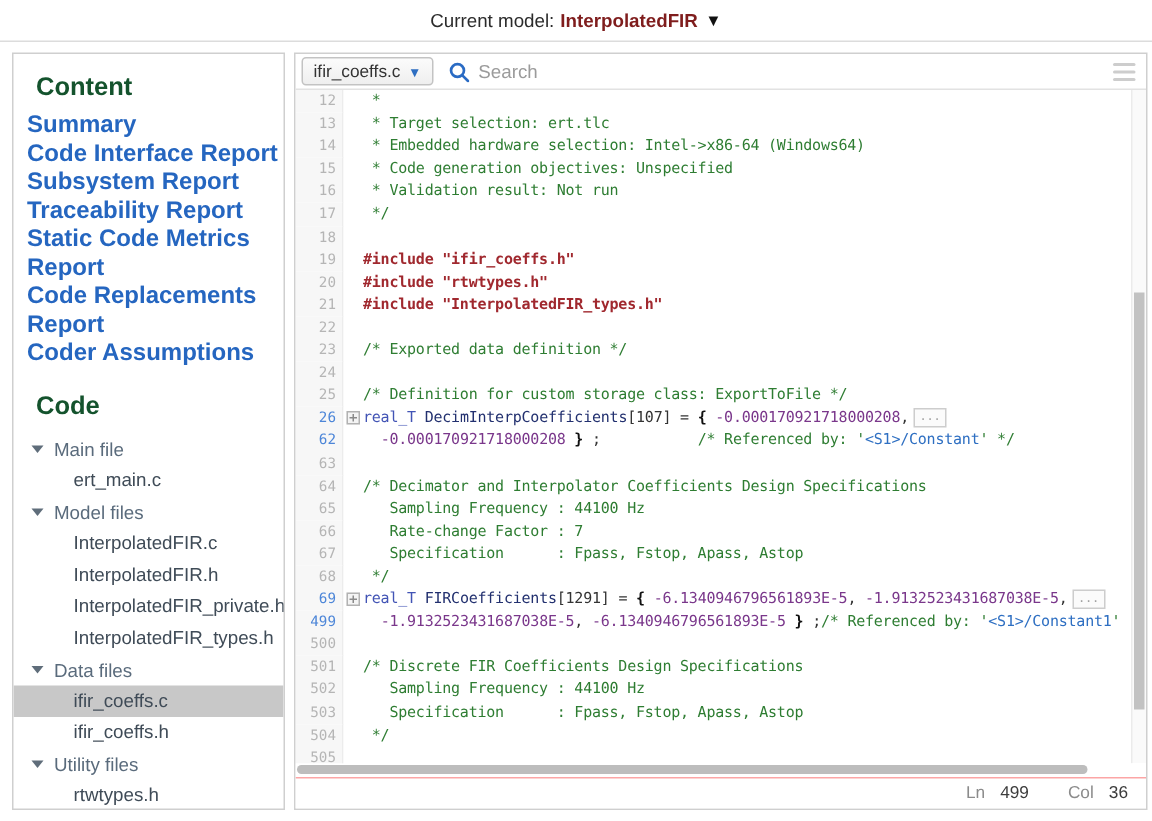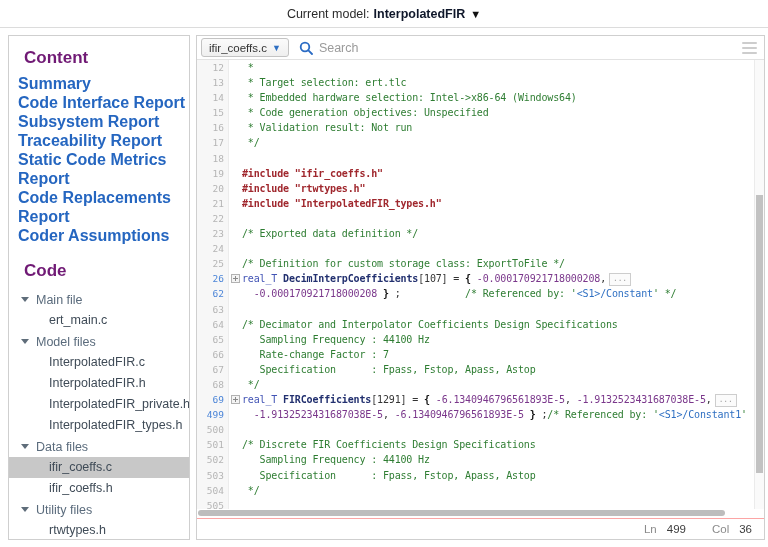--- a/index.html
+++ b/index.html
@@ -1,30 +1,30 @@
 <!DOCTYPE html>
 <html><head>
 <meta charset="utf-8">
 <style>
   * { margin:0; padding:0; box-sizing:border-box; }
   html,body { width:768px; height:547px; background:#fff; font-family:"Liberation Sans", sans-serif; overflow:hidden; }
 
   
   .topbar { height:28px; display:flex; align-items:center; justify-content:center;
             font-size:12.5px; color:#2b2b2b; border-bottom:1px solid #dcdcdc; background:#fff; cursor:pointer; }
-  .topbar .model-name { font-weight:bold; color:#0f172a; margin-left:4px; }
+  .topbar .model-name { font-weight:bold; color:#7f1d1d; margin-left:4px; }
   .topbar .model-caret { font-weight:bold; color:#111; margin-left:5px; font-size:11px; }
 
   
   .layout { display:flex; gap:6px; padding:7px 3px 6px 8px; height:513px; }
   .panel { background:#fff; border:1px solid #cfcfcf; }
 
   
   .sidebar { flex:0 0 182px; height:505px; overflow:hidden; padding-top:6px; }
-  .sidebar h2 { font-size:17px; font-weight:bold; color:#701a75; padding:6px 0 4px 15px; }
+  .sidebar h2 { font-size:17px; font-weight:bold; color:#14532d; padding:6px 0 4px 15px; }
   .content-links { display:flex; flex-direction:column; padding:2px 0 10px 9px; }
   .clink { font-size:16px; font-weight:bold; color:#2566c0; line-height:19px; text-decoration:none; cursor:pointer; }
   .tree { display:flex; flex-direction:column; padding-top:4px; font-size:12.5px; }
   .tsec { display:flex; align-items:center; height:21px; padding-left:12px; color:#5a6b7c; cursor:pointer; }
   .tri { width:0; height:0; border-left:4px solid transparent; border-right:4px solid transparent;
          border-top:5px solid #5f6d7a; margin-right:7px; }
   .tlabel {}
   .tfile { height:21px; line-height:21px; padding-left:40px; color:#3f4b57; cursor:pointer; }
   .tfile.sel { background:#c8c8c8; }
 
@@ -53,21 +53,21 @@
   .foldc { flex:0 0 13px; display:flex; align-items:center; justify-content:center; height:100%; background:#fff; }
   .fold { width:9px; height:9px; border:1px solid #b2b2b2; background:#f4f4f4; position:relative; cursor:pointer; }
   .fold::before, .fold::after { content:""; position:absolute; background:#8a8a8a; }
   .fold::before { left:1px; right:1px; top:3px; height:1px; }
   .fold::after { top:1px; bottom:1px; left:3px; width:1px; }
   .ctext { font-family:"DejaVu Sans Mono", monospace; font-size:10px; letter-spacing:-0.15px; color:#333;
            white-space:pre; line-height:15.1px; }
   .sg-c  { color:#2e7d32; }
   .sg-p  { color:#a0282e; font-weight:bold; }
   .sg-t  { color:#4254b5; }
-  .sg-i  { color:#22306f; font-weight:bold; }
+  .sg-i  { color:#22306f; font-weight:normal; }
   .sg-n  { color:#7a378b; }
   .sg-b  { color:#111; font-weight:bold; }
   .sg-pl { color:#333; }
   .sg-lk { color:#2e6fc2; cursor:pointer; }
   .sg-e  { display:inline-block; border:1px solid #cdcdcd; background:#fbfbfb; color:#a2a2a2;
            font-size:8px; line-height:9px; padding:0 3px 2px 3px; margin-left:3px; vertical-align:1px; cursor:pointer; }
 
   .vscrollbar { position:absolute; right:0; top:0; bottom:0; width:10px; background:#fafafa; border-left:1px solid #ebebeb; }
   .vthumb { position:absolute; left:1px; right:1px; top:30%; height:62%; background:#c2c2c2; }
 

